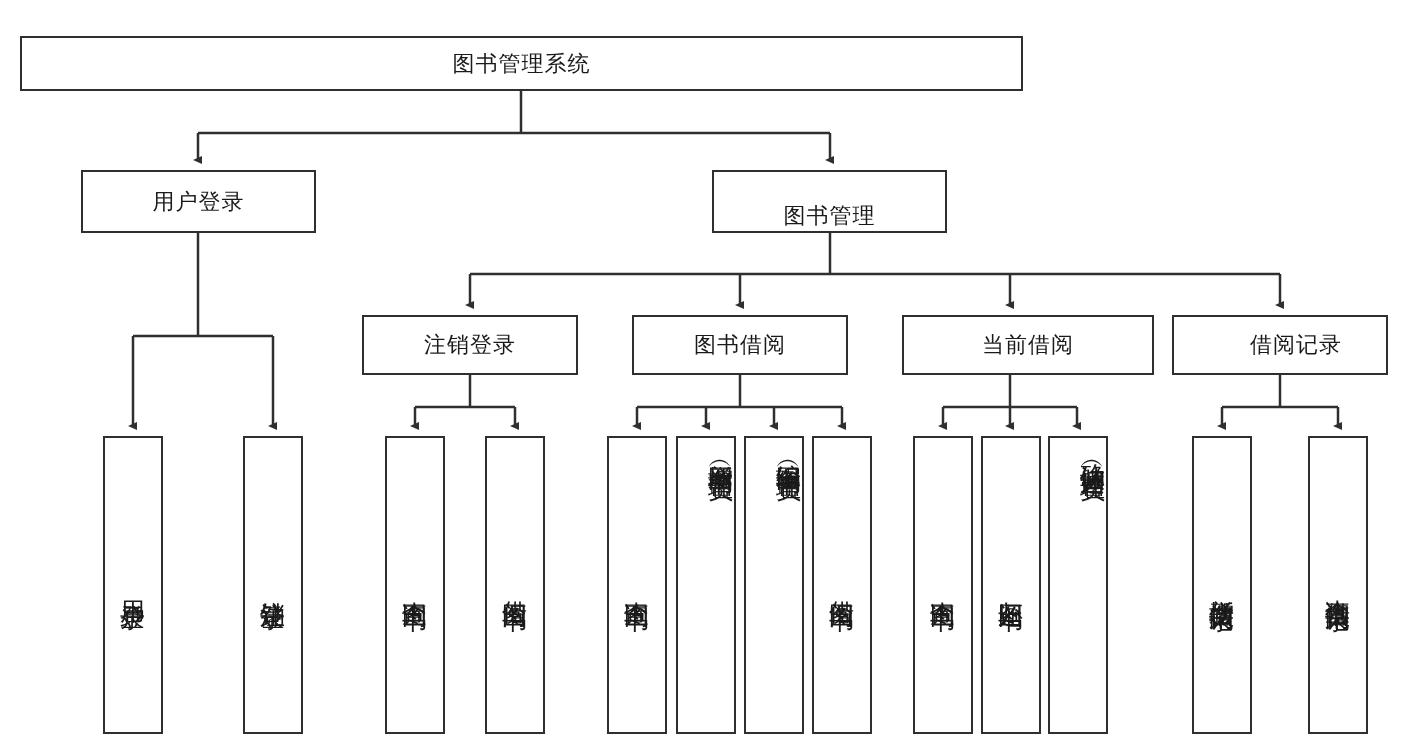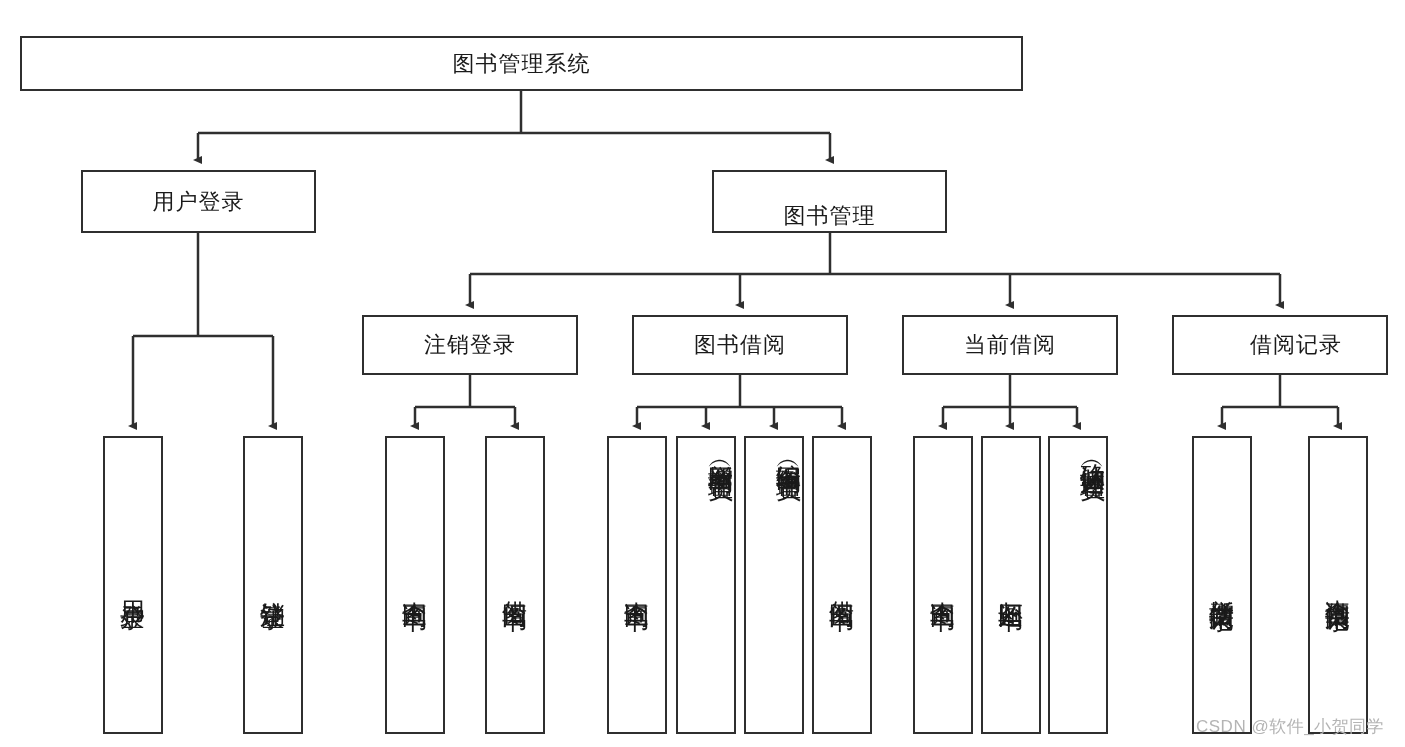--- a/index.html
+++ b/index.html
@@ -139,21 +139,21 @@
   <div class="node horiz" style="left:712px; top:170px; width:235px; height:63px;align-items:flex-end;">
     <span>图书管理</span>
   </div>
 
   <div class="node horiz" style="left:362px; top:315px; width:216px; height:60px;">
     <span>注销登录</span>
   </div>
   <div class="node horiz" style="left:632px; top:315px; width:216px; height:60px;font-family:Liberation Serif, serif;">
     <span>图书借阅</span>
   </div>
-  <div class="node horiz" style="left:902px; top:315px; width:216px; height:60px;justify-content:center;">
+  <div class="node horiz" style="left:902px; top:315px; width:252px; height:60px;justify-content:center;">
     <span>当前借阅</span>
   </div>
   <div class="node horiz" style="left:1172px; top:315px; width:216px; height:60px;padding-left:32px;">
     <span>借阅记录</span>
   </div>
 
   <div class="node vert center" style="left:103px; top:436px; width:60px; height:298px;">
     <span class="vlabel">用户登录</span>
   </div>
   <div class="node vert center" style="left:243px; top:436px; width:60px; height:298px;">
@@ -190,15 +190,14 @@
     <span class="vlabel">确认归还（管理员）</span>
   </div>
 
   <div class="node vert center" style="left:1192px; top:436px; width:60px; height:298px;">
     <span class="vlabel">新增借阅记录</span>
   </div>
   <div class="node vert center" style="left:1308px; top:436px; width:60px; height:298px;">
     <span class="vlabel">查询借阅记录</span>
   </div>
 
-  <div class="watermark" style="left:1196px; top:715px;">CSDN @软件_小贺同学</div>
 
 </div>
 
 </body></html>

